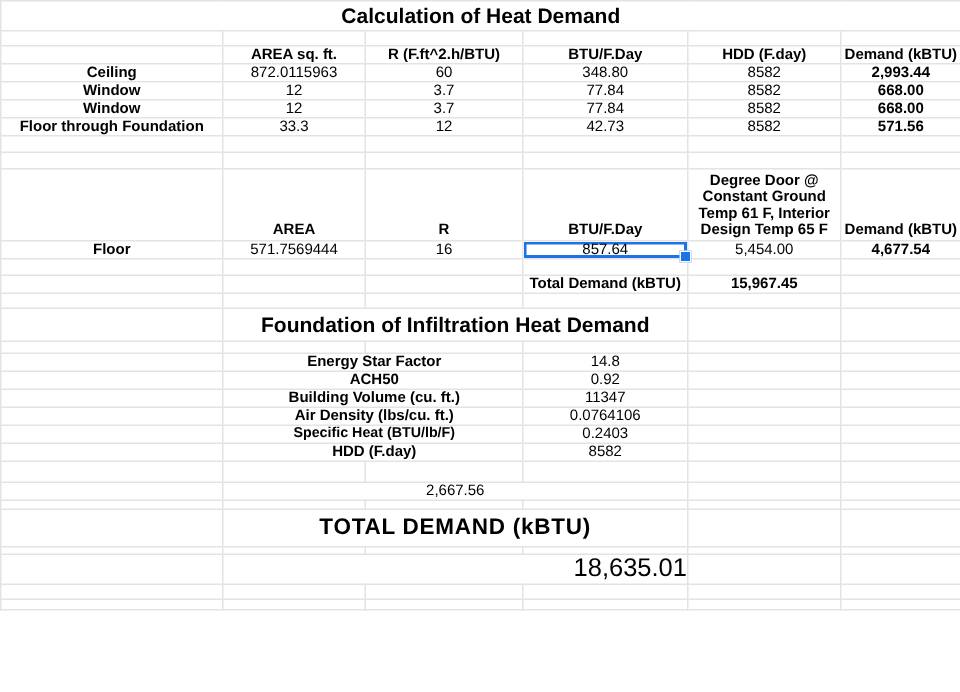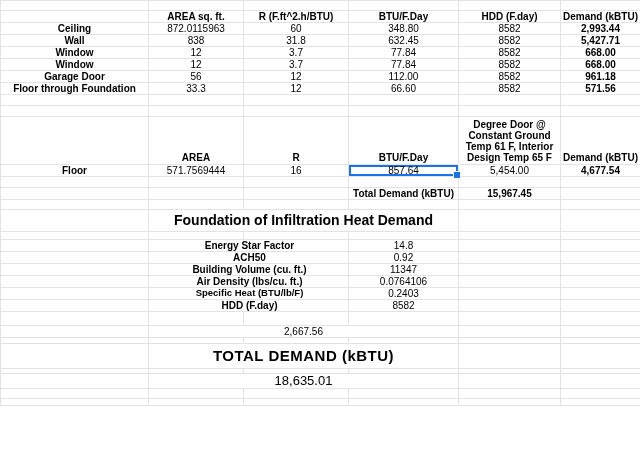--- a/index.html
+++ b/index.html
@@ -15,21 +15,21 @@
     padding:0;margin:0;
     font-size:10px;line-height:1.1;
     text-align:center;vertical-align:middle;
     white-space:nowrap;overflow:visible;
   }
   .b{font-weight:bold;margin-left:32px;}
   .left{text-align:center;padding-left:2px;}
   .vb{vertical-align:bottom;padding-bottom:1px;}
   .title{font-size:14px;font-weight:bold;}
   .big{font-size:15px;font-weight:bold;letter-spacing:.5px;}
-  .val{font-size:13px;}
+  .val{font-size:17px;text-align:right;}
   .small{font-size:10px;}
   .sel{
     position:relative;
     box-shadow:inset 0 0 0 2px var(--sel,#1a73e8);
   }
   .handle{
     position:absolute;right:-3px;bottom:-3px;width:6px;height:6px;
     background:var(--sel,#1a73e8);border:1px solid #fff;z-index:3;
   }
   .ddl{display:block;line-height:11px;}
@@ -42,20 +42,23 @@
   <colgroup>
     <col style="width:148px">
         <col style="width:95px">
         <col style="width:105px">
     <col style="width:110px">
         <col style="width:102px">
         <col style="width:80px">
   </colgroup>
 
   <tbody>
+        <tr style="height:20px">
+    <td colspan="6" class="title">Calculation of Heat Demand</td>
+  </tr>
 
   <tr style="height:10px">
     <td></td>
           <td></td>
           <td></td>
           <td></td>
           <td></td>
           <td></td>
   </tr>
 
@@ -69,57 +72,41 @@
   </tr>
 
   <tr style="height:11px">
     <td class="b">Ceiling</td>
     <td>872.0115963</td>
     <td>60</td>
     <td>348.80</td>
     <td>8582</td>
     <td class="b">2,993.44</td>
   </tr>
-  <tr style="height:11px">
-    <td class="b">Wall</td>
-    <td>838</td>
-    <td>31.8</td>
-    <td>632.45</td>
-    <td>8582</td>
-    <td class="b">5,427.71</td>
-  </tr>
   <tr style="height:10px">
     <td class="b">Window</td>
     <td>12</td>
     <td>3.7</td>
     <td>77.84</td>
     <td>8582</td>
     <td class="b">668.00</td>
   </tr>
   <tr style="height:11px">
     <td class="b">Window</td>
     <td>12</td>
     <td>3.7</td>
     <td>77.84</td>
     <td>8582</td>
     <td class="b">668.00</td>
   </tr>
-  <tr style="height:10px">
-    <td class="b">Garage Door</td>
-    <td>56</td>
-    <td>12</td>
-    <td>112.00</td>
-    <td>8582</td>
-    <td class="b">961.18</td>
-  </tr>
   <tr style="height:11px">
     <td class="b">Floor through Foundation</td>
     <td>33.3</td>
     <td>12</td>
-    <td>66.60</td>
+    <td>42.73</td>
     <td>8582</td>
     <td class="b">571.56</td>
   </tr>
 
   <tr style="height:11px">
     <td></td>
           <td></td>
           <td></td>
           <td></td>
           <td></td>

